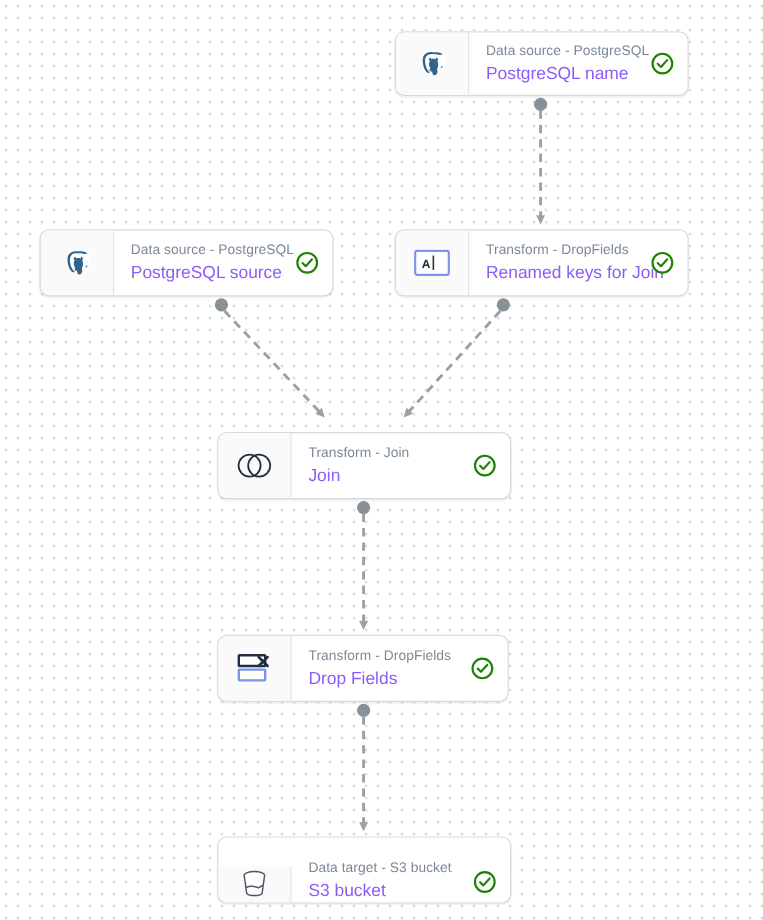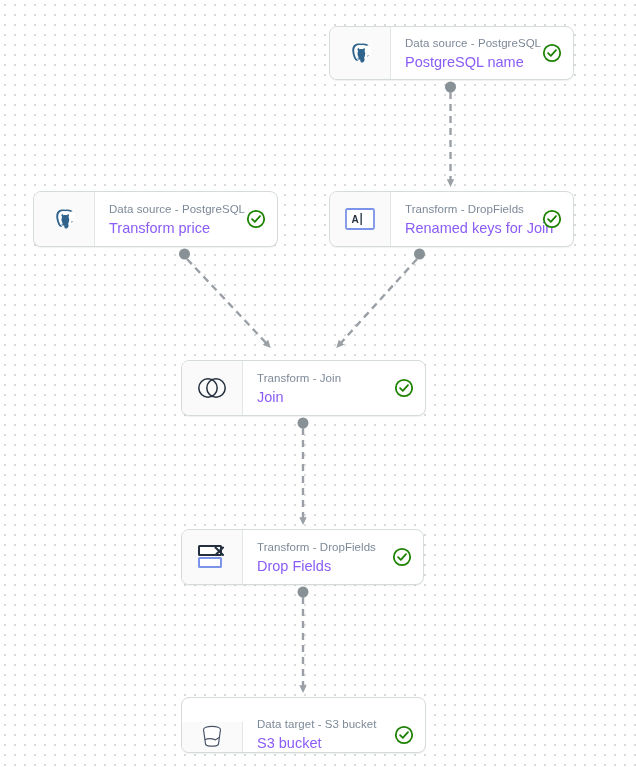--- a/index.html
+++ b/index.html
@@ -167,21 +167,21 @@
             <ellipse cx="13.6" cy="11.6" rx="0.85" ry="1.05"></ellipse>
             <ellipse cx="21.4" cy="11.4" rx="0.6" ry="0.95"></ellipse>
             <path d="M12.6 21.9c.2.1.5.1.8.1l4.6-.1c.3 0 .5 0 .7-.1v.7c-.3.1-.6.1-.9.1l-4.5.1c-.3 0-.5 0-.7-.1z"></path>
             <path d="M17.4 14.9c.1 1.3.1 2.6.3 3.8.1.7.3 1.3.7 1.7l-.5.4c-.5-.5-.8-1.3-.9-2.1-.2-1.2-.2-2.5-.3-3.8z"></path>
           </g>
         </svg>
       </span>
     </div>
     <div class="node-body">
       <div class="node-type">Data source - PostgreSQL</div>
-      <div class="node-title">Transform price</div>
+      <div class="node-title">PostgreSQL source</div>
       <span class="status-badge">
         <svg class="icon-svg" width="20" height="20" viewBox="0 0 20 20">
           <circle cx="10" cy="10" r="8.2" fill="#ffffff" stroke="#1d8102" stroke-width="1.8"></circle>
           <path d="M6.1 10.2 L8.8 12.8 L14.0 7.1" fill="none" stroke="#1d8102" stroke-width="1.8" stroke-linecap="round" stroke-linejoin="round"></path>
         </svg>
       </span>
     </div>
   </div>
 
   <div class="node" style="left:329px; top:191px; width:245px; height:56px;">

